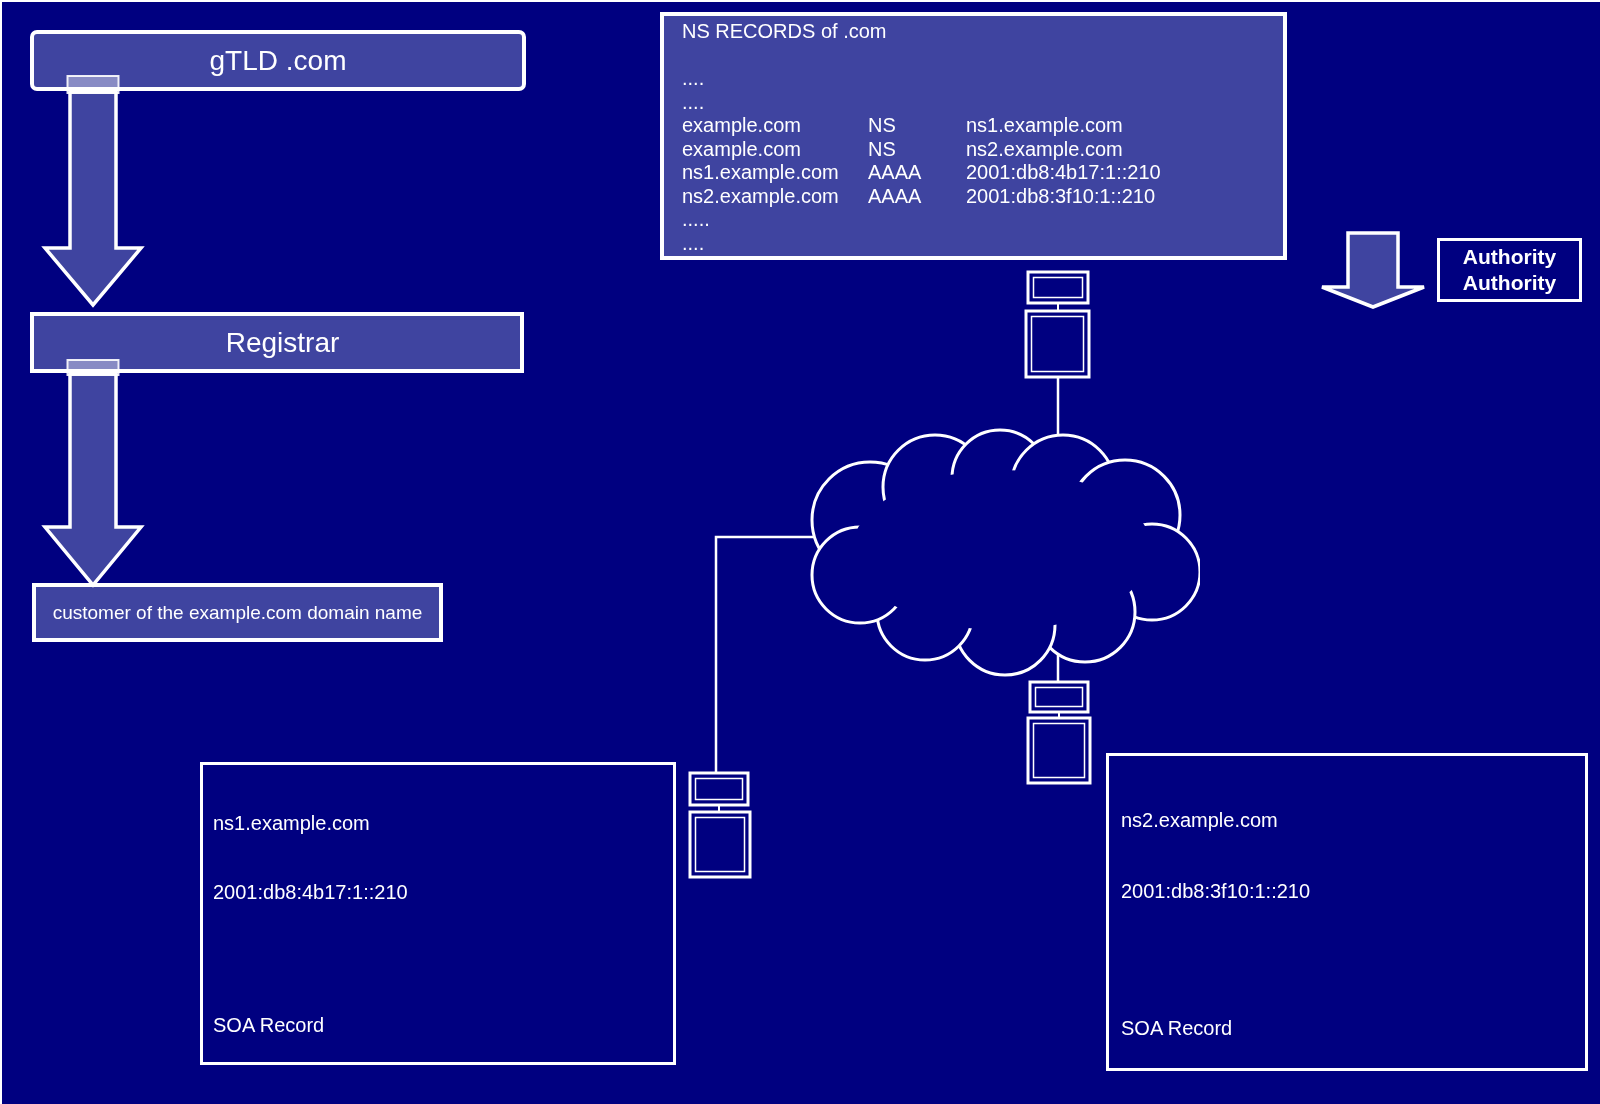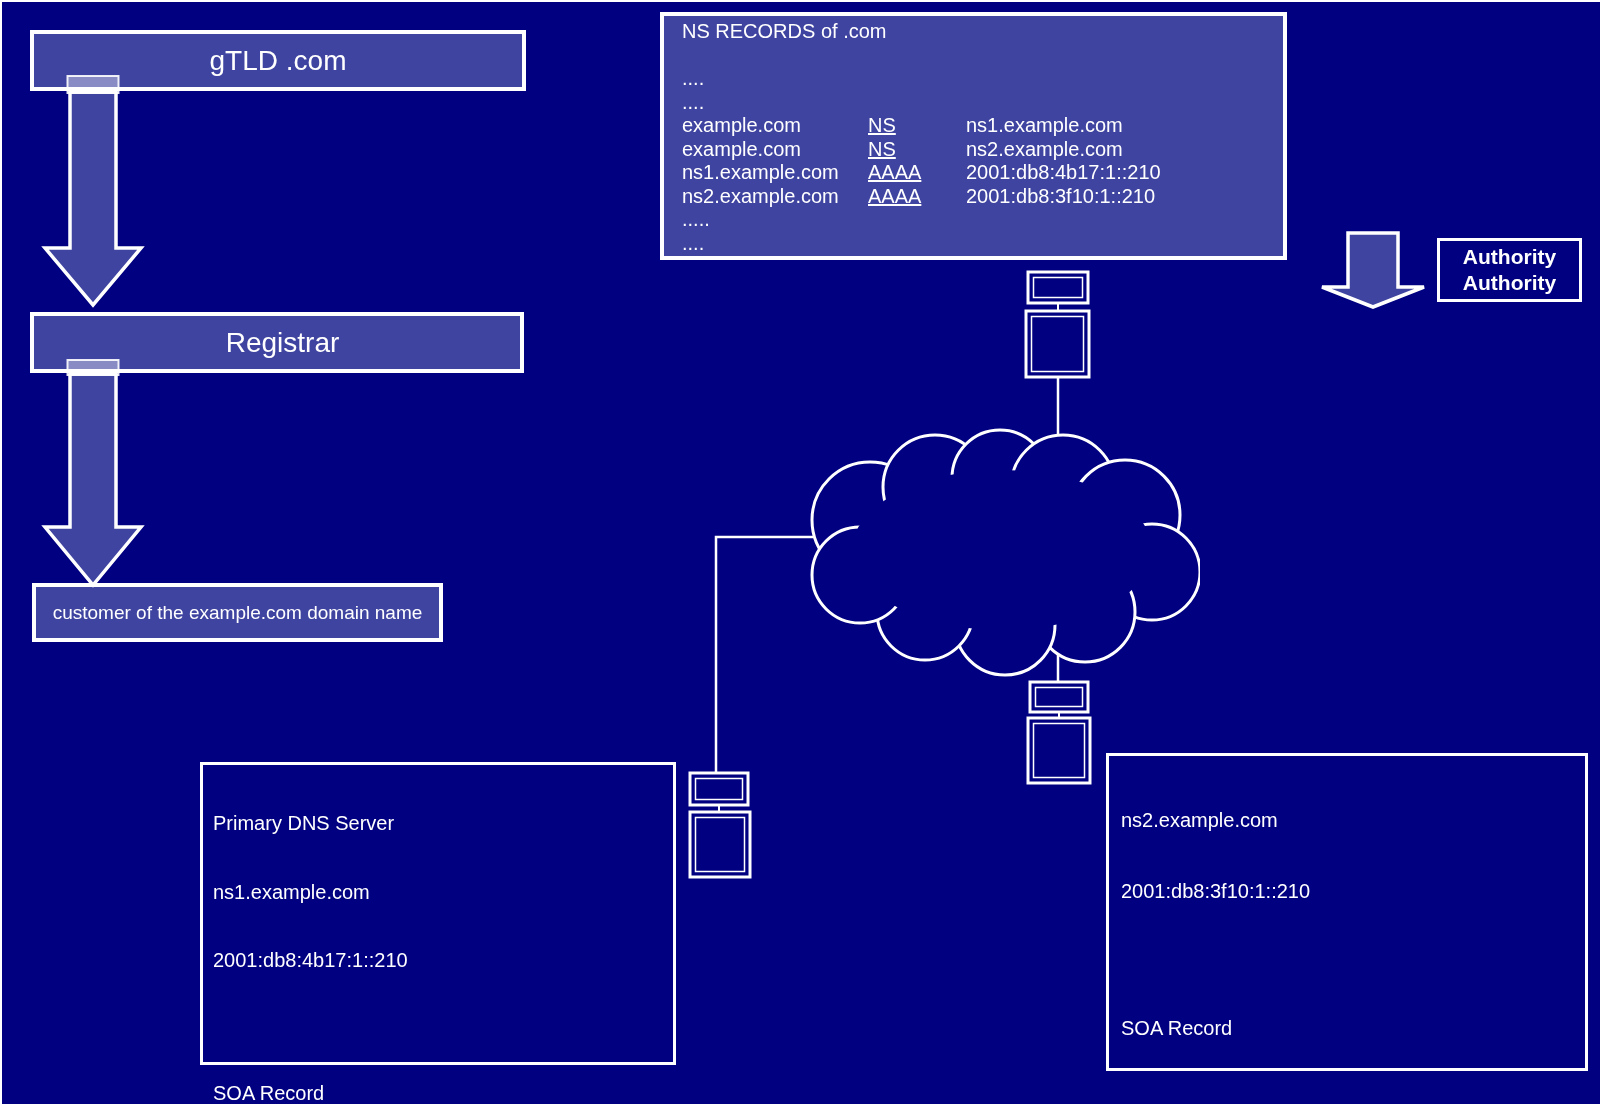--- a/index.html
+++ b/index.html
@@ -5,33 +5,33 @@
   html,body{margin:0;padding:0;background:#000080;}
   .page{
     position:relative;width:1600px;height:1104px;background:#000080;
     font-family:"Liberation Sans",sans-serif;color:#fff;overflow:hidden;
     box-shadow:inset 2px 2px 0 0 #ffffff;
   }
   .bbox{
     position:absolute;background:#3F44A0;border:4px solid #fff;
     display:flex;align-items:center;justify-content:center;box-sizing:border-box;
   }
-  #gtld-box{left:30px;top:30px;width:496px;height:61px;font-size:28px;}
+  #gtld-box{left:30px;top:30px;width:496px;height:61px;font-size:28px;border-radius:7px;}
   #registrar-box{left:30px;top:312px;width:494px;height:61px;font-size:28px;padding-left:11px;}
   #customer-box{left:32px;top:583px;width:411px;height:59px;font-size:19px;}
   .arrow-svg{position:absolute;z-index:5;}
   
   #ns-box{
     position:absolute;left:660px;top:12px;width:627px;height:248px;
     background:#3F44A0;border:4px solid #fff;box-sizing:border-box;
     padding:4px 0 0 18px;font-size:20px;line-height:23.5px;
   }
   .nsrow{display:flex;white-space:pre;}
   .ns-c1{width:186px;}
-  .ns-c2{width:98px;text-decoration:underline;}
+  .ns-c2{width:98px;}
   .sp{min-height:23.5px;}
   
   #authority-box{
     position:absolute;left:1437px;top:238px;width:145px;height:64px;
     border:3px solid #fff;box-sizing:border-box;background:#000080;
     display:flex;flex-direction:column;align-items:center;justify-content:center;
     font-size:21px;font-weight:bold;line-height:26px;text-align:left;
   }
   
   .dnsbox{
@@ -128,21 +128,20 @@
     <g stroke="#fff" fill="#000080">
       <rect x="390" y="422" width="58" height="30" stroke-width="3"></rect>
       <rect x="395.5" y="427.5" width="47" height="19" stroke-width="1.5" fill="none"></rect>
       <line x1="419" y1="452" x2="419" y2="458" stroke-width="2"></line>
       <rect x="388" y="458" width="62" height="65" stroke-width="3"></rect>
       <rect x="393.5" y="463.5" width="51" height="54" stroke-width="1.5" fill="none"></rect>
     </g>
   </svg>
 
   <div class="dnsbox" id="primary-box">
-    <div>Primary DNS Server</div>
     <div>ns1.example.com</div>
     <div>2001:db8:4b17:1::210</div>
     <div class="blankline"></div>
     <div>SOA Record</div>
     
     
     
     
     
     

